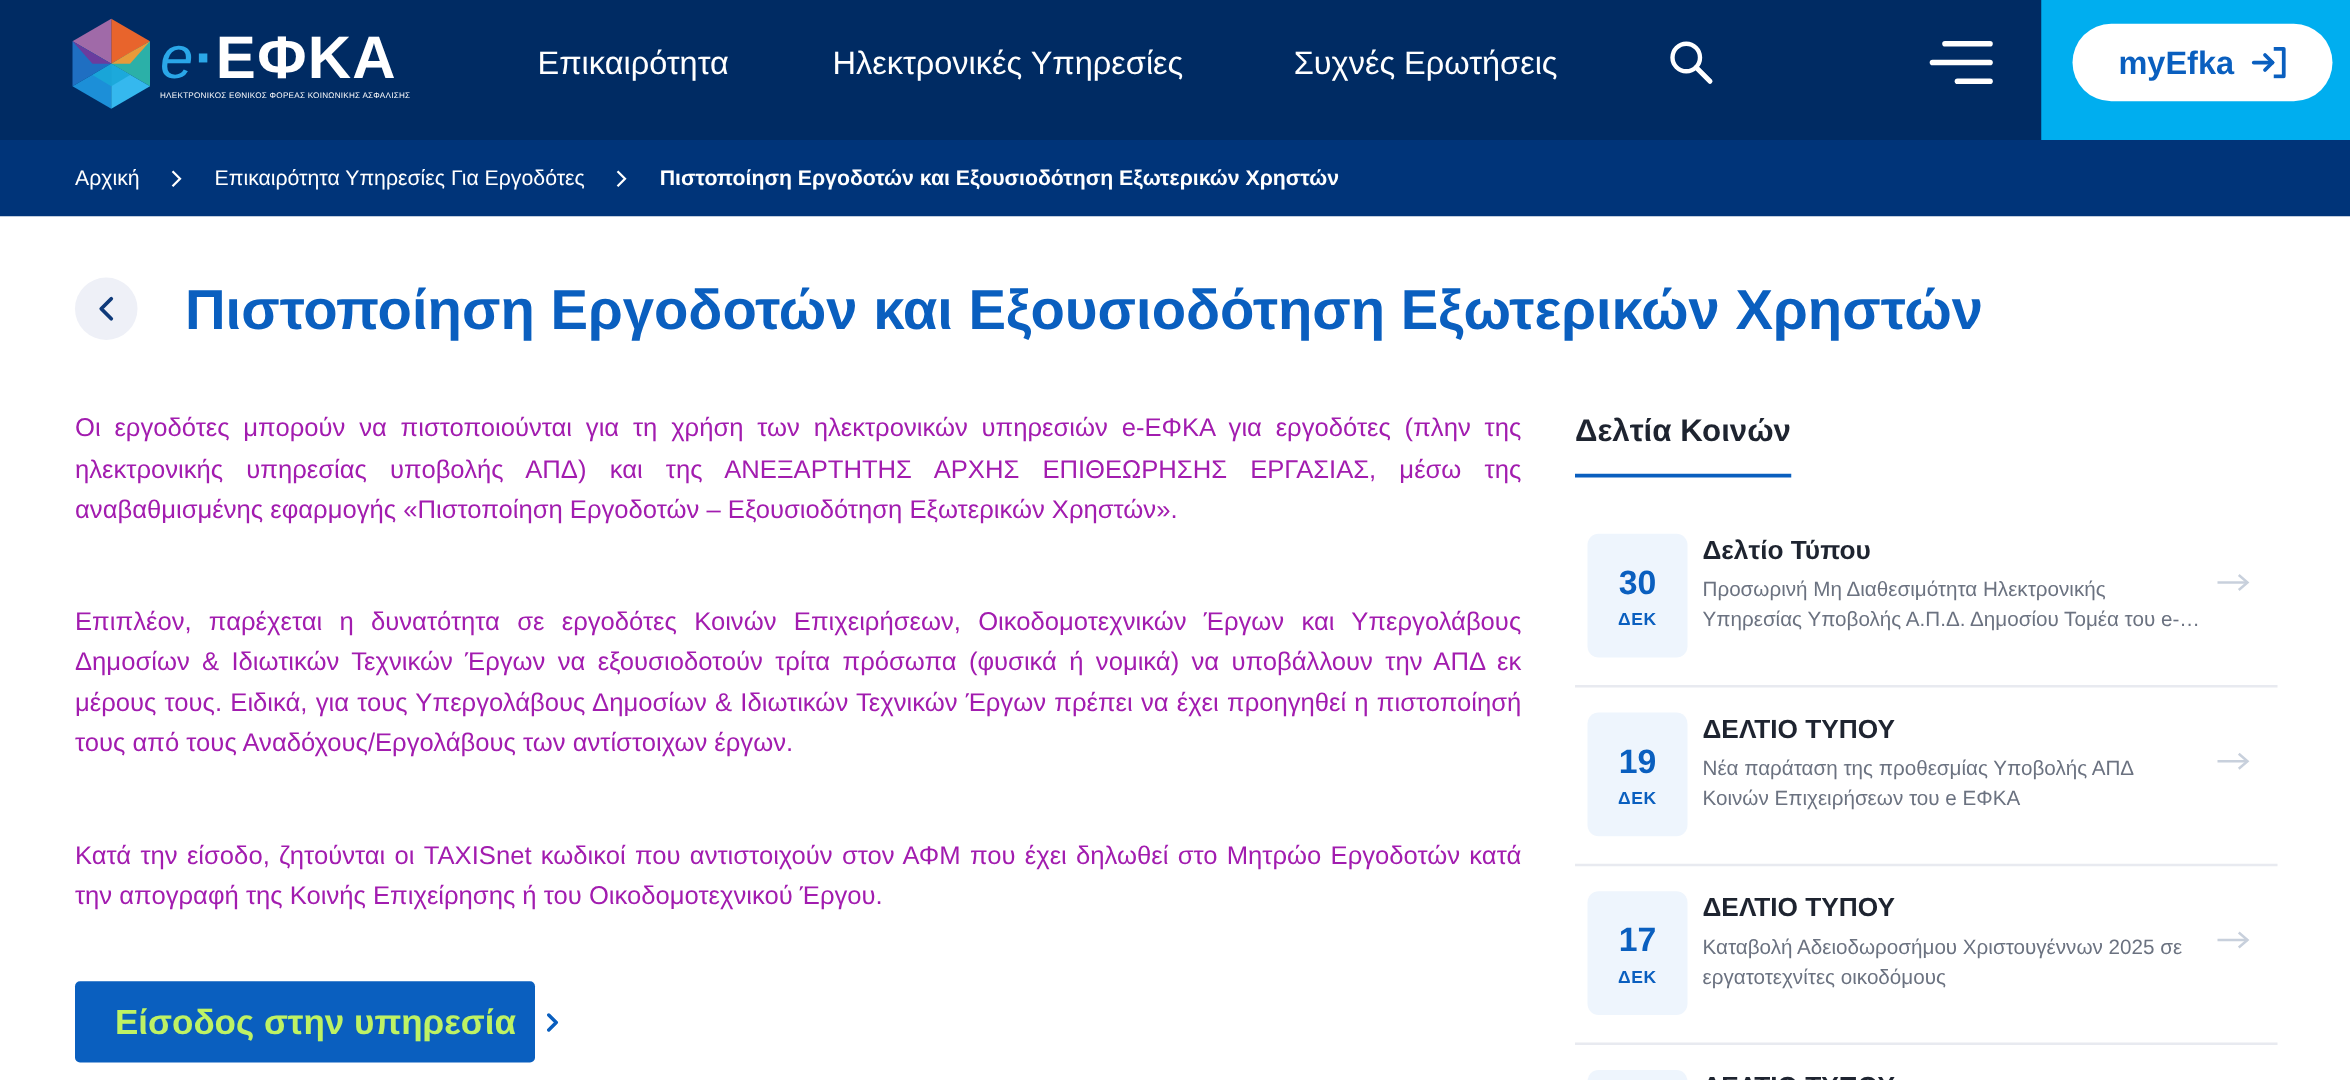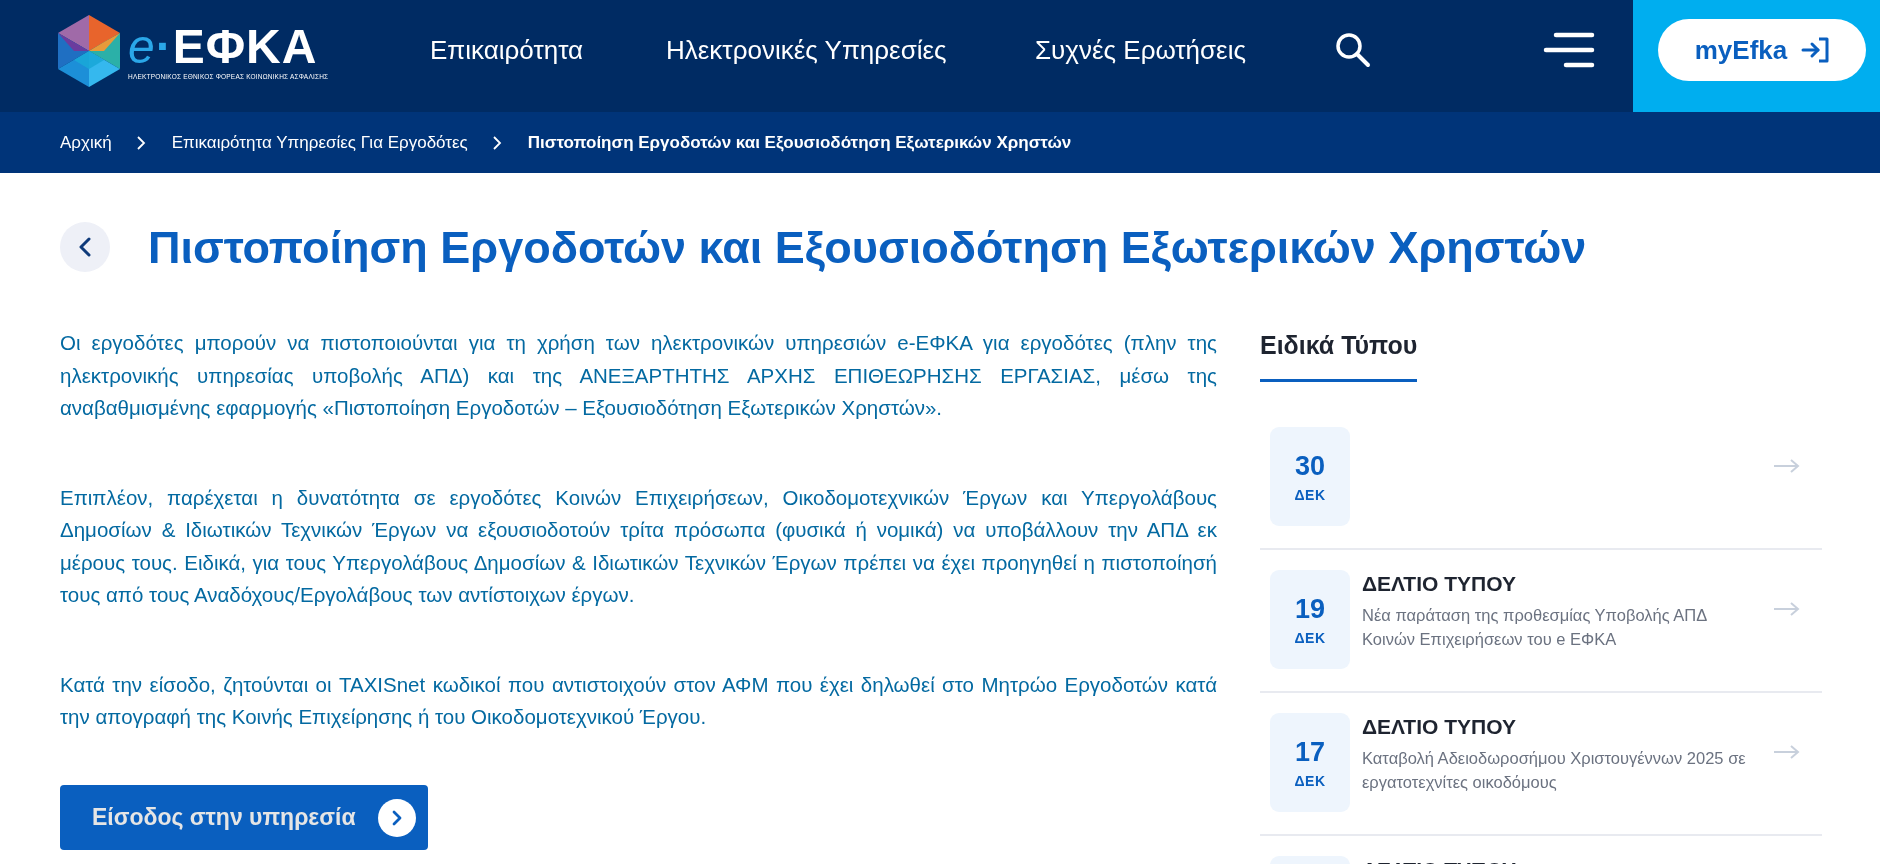--- a/index.html
+++ b/index.html
@@ -33,26 +33,26 @@
   .crumb.current { font-weight: bold; }
   .crumb-sep { width: 10px; height: 14px; margin: 0 26px 0 24px; display: inline-flex; }
 
   
   .back-btn { position: absolute; left: 60px; top: 222px; width: 50px; height: 50px; border-radius: 50%; background: #eef0f7;
     display: flex; align-items: center; justify-content: center; cursor: pointer; }
   .page-title { position: absolute; left: 148px; top: 220px; font-size: 45px; color: #0a5fbf; white-space: nowrap; line-height: 56px; }
 
   
   .content { position: absolute; left: 60px; top: 327px; width: 1157px; }
-  .para { font-size: 20.5px; line-height: 32.5px; color: #0369a1; text-align: justify; margin-bottom: 57px; }
+  .para { font-size: 20.5px; line-height: 32.5px; color: #a21caf; text-align: justify; margin-bottom: 57px; }
   .para.p2 { margin-bottom: 57px; }
 
   .cta { position: absolute; left: 60px; top: 785px; width: 368px; height: 65px; background: #0a5fbf; border-radius: 4px;
     display: flex; align-items: center; padding-left: 32px; cursor: pointer; }
-  .cta-label { font-size: 23px; font-weight: bold; color: #e5e5e5; white-space: nowrap; }
+  .cta-label { font-size: 28px; font-weight: bold; color: #bef264; white-space: nowrap; }
   .cta-icon { width: 38px; height: 38px; border-radius: 50%; background: #ffffff; margin-left: 22px; display: flex; align-items: center; justify-content: center; }
 
   
   .sidebar { position: absolute; left: 1260px; top: 325px; width: 562px; }
   .side-title { font-size: 25px; font-weight: bold; color: #1e2430; display: inline-block; padding-bottom: 14px; border-bottom: 3px solid #0a5fbf; line-height: 40px; }
   .press-list { margin-top: 45px; }
   .press-item { position: relative; height: 123px; border-bottom: 2px solid #e8eaf0; cursor: pointer; }
   .press-item:last-child { border-bottom: none; }
   .date-box { position: absolute; left: 10px; top: 0; width: 80px; height: 99px; border-radius: 9px; background: #eef5fd;
     display: flex; flex-direction: column; align-items: center; justify-content: center; }
@@ -152,27 +152,31 @@
 <div class="cta">
   <span class="cta-label">Είσοδος στην υπηρεσία</span>
   <span class="cta-icon">
     <svg width="14" height="18" viewBox="0 0 14 18">
         <polyline points="4,3 10,9 4,15" stroke="#0a5fbf" stroke-width="2.8" fill="none" stroke-linecap="round" stroke-linejoin="round"></polyline>
       </svg>
   </span>
 </div>
 
 <div class="sidebar">
-  <h2 class="side-title">Ειδικά Τύπου</h2>
+  <h2 class="side-title">Δελτία Κοινών</h2>
   <div class="press-list">
 
     <div class="press-item" style="padding-top:0;">
       <div class="date-box">
         <span class="date-day">30</span>
         <span class="date-month">ΔΕΚ</span>
+      </div>
+      <div class="press-text">
+        <div class="press-head">Δελτίο Τύπου</div>
+        <div class="press-desc">Προσωρινή Μη Διαθεσιμότητα Ηλεκτρονικής Υπηρεσίας Υποβολής Α.Π.Δ. Δημοσίου Τομέα του e-…</div>
       </div>
       <svg class="press-arrow" viewBox="0 0 28 20">
         <line x1="1" y1="10" x2="25" y2="10" stroke="#c8d0dc" stroke-width="2"></line>
         <polyline points="18,4 25,10 18,16" stroke="#c8d0dc" stroke-width="2" fill="none"></polyline>
       </svg>
     </div>
 
     <div class="press-item" style="margin-top:20px;">
       <div class="date-box">
         <span class="date-day">19</span>

